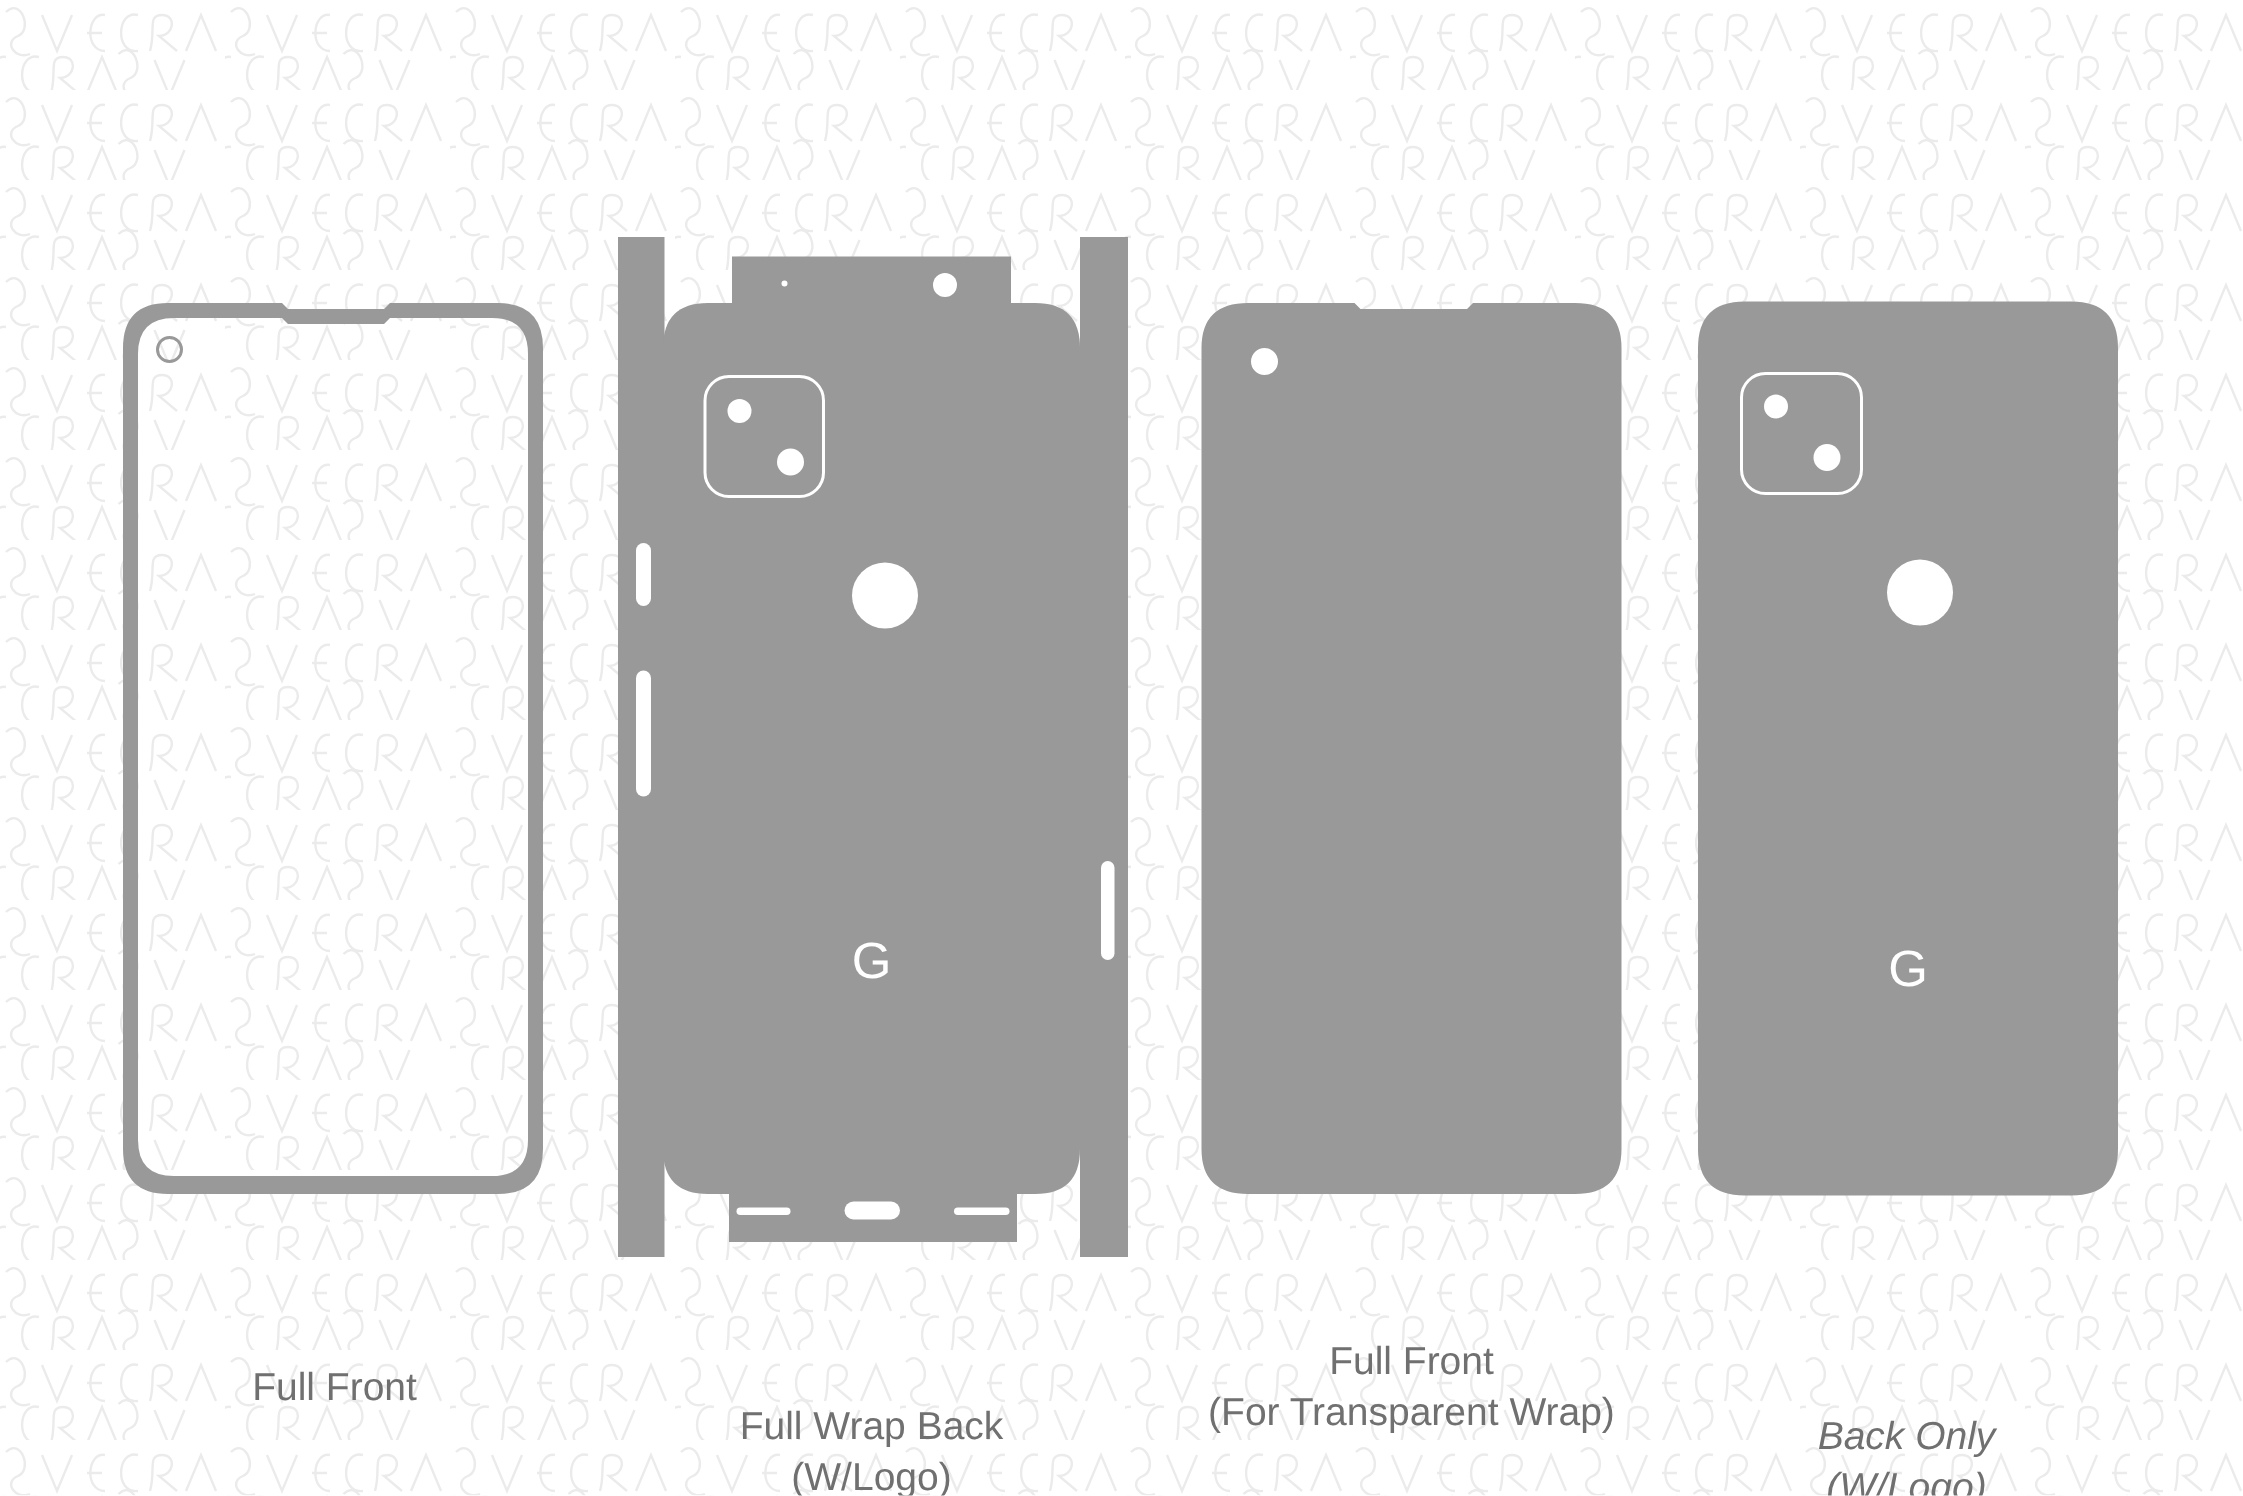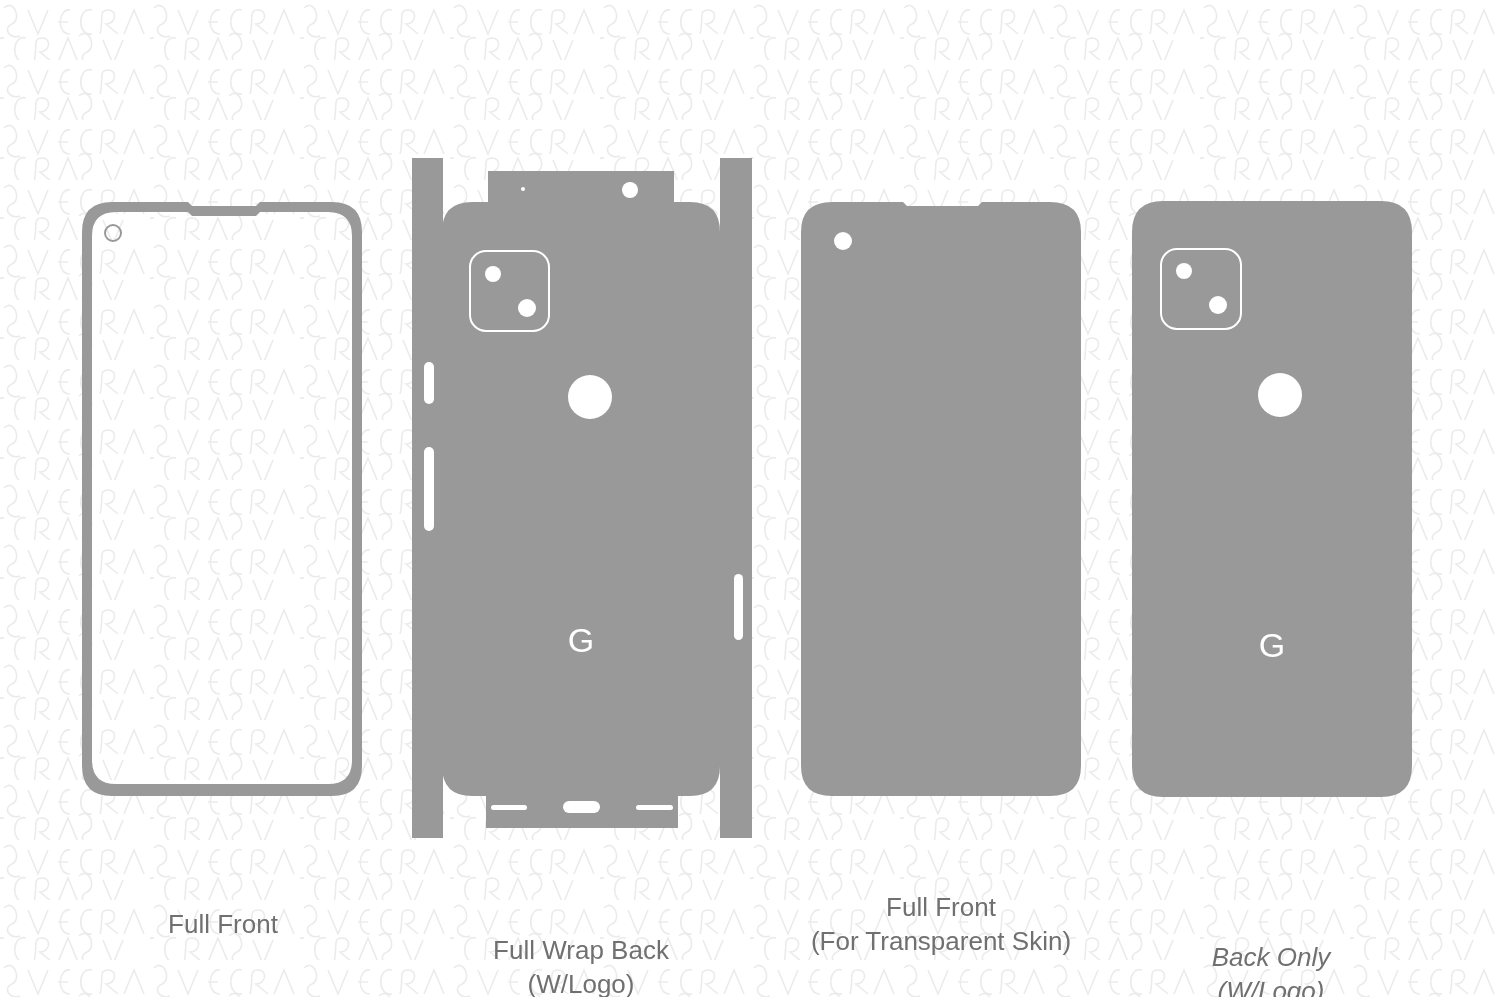--- a/index.html
+++ b/index.html
@@ -96,18 +96,18 @@
 
 <div class="label" style="left:223px; top:907px;">
   <span>Full Front</span>
 </div>
 <div class="label" style="left:581px; top:890px;margin-top:43px;">
   <span>Full Wrap Back</span>
   <span>(W/Logo)</span>
 </div>
 <div class="label" style="left:941px; top:890px;">
   <span>Full Front</span>
-  <span>(For Transparent Skin)</span>
+  <span>(For Transparent Wrap)</span>
 </div>
 <div class="label" style="left:1271px; top:940px;font-style:italic;">
   <span>Back Only</span>
   <span>(W/Logo)</span>
 </div>
 
 </body></html>

